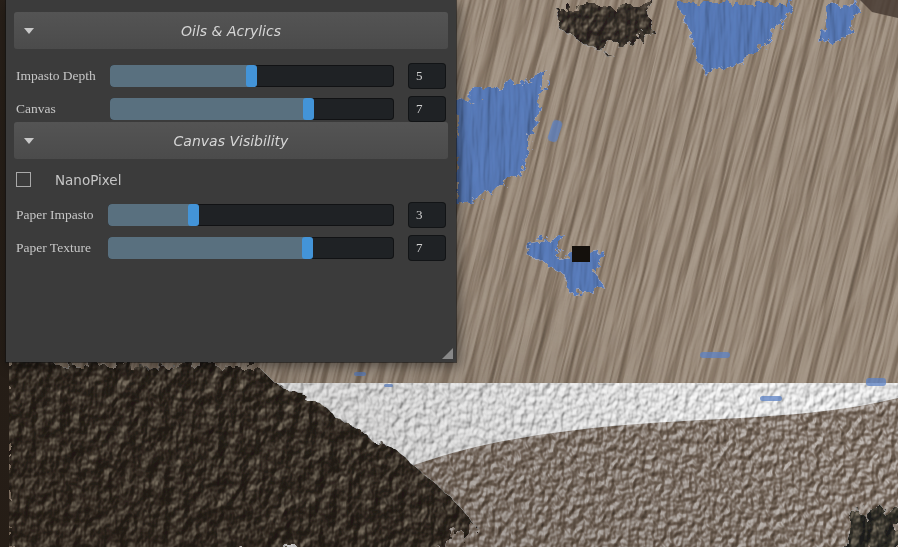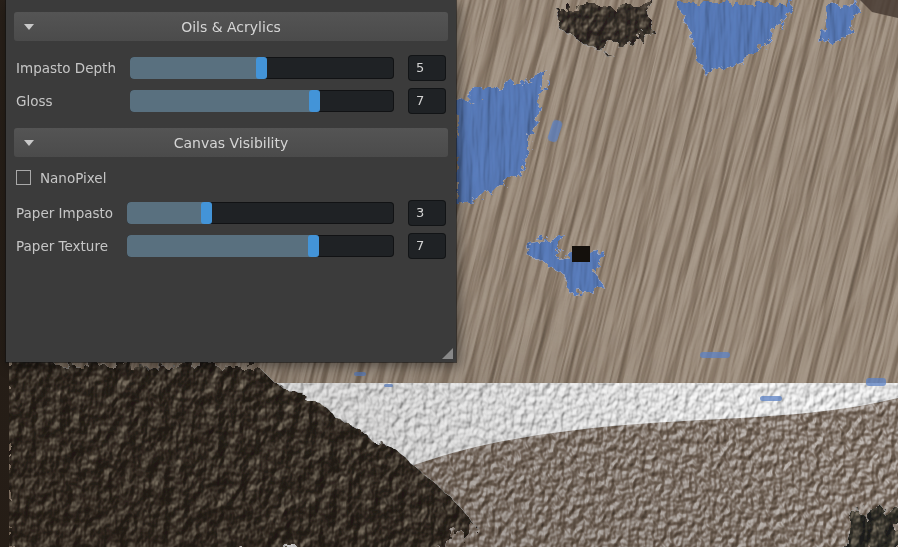--- a/index.html
+++ b/index.html
@@ -10,53 +10,54 @@
   }
   .canvas-art{position:absolute;left:0;top:0;width:898px;height:547px;display:block;}
 
   
   .panel{
     position:absolute;left:6px;top:0;width:450px;height:362px;
     background:#3b3b3b;box-sizing:border-box;padding:12px 8px 0 8px;
     box-shadow:0 0 0 1px rgba(18,18,18,.55), 3px 4px 12px rgba(0,0,0,.45);
   }
   .section-header{
-    position:relative;height:29px;border-radius:3px;
+    position:relative;height:37px;border-radius:3px;
     background:linear-gradient(#545454,#4b4b4b);
     display:flex;align-items:center;justify-content:center;
-    color:#d5d5d5;font-size:14px;cursor:pointer;
+    color:#d5d5d5;font-size:14px;cursor:pointer;font-style:italic;
   }
   .tri{
     position:absolute;left:10px;top:50%;transform:translateY(-50%);
     width:0;height:0;border-left:5px solid transparent;border-right:5px solid transparent;
     border-top:6px solid #c9c9c9;
   }
   .rows{
     display:grid;grid-template-columns:auto 1fr 38px;
     column-gap:14px;row-gap:7px;align-items:center;
     margin:14px 2px 0 2px;
+    font-family:Liberation Serif, serif;
   }
   .row-label{color:#c6c6c6;font-size:13.5px;white-space:nowrap;}
   .slider{
     position:relative;height:22px;background:#1f2225;border-radius:4px;
     box-shadow:inset 0 0 0 1px rgba(0,0,0,.45);cursor:pointer;
   }
   .slider-fill{position:absolute;left:0;top:0;bottom:0;background:#59707f;border-radius:4px;}
   .slider-handle{position:absolute;top:0;bottom:0;width:11px;background:#4394d8;border-radius:3px;cursor:ew-resize;}
   .value-box{
     height:26px;background:#1f2225;border-radius:4px;box-sizing:border-box;
     color:#d2d2d2;font-size:13px;line-height:26px;padding-left:8px;
     box-shadow:inset 0 0 0 1px rgba(0,0,0,.4);
   }
   .checkbox-row{
-    display:flex;gap:9px;
+    display:flex;gap:24px;
     margin:13px 0 6px 2px;color:#c6c6c6;font-size:13.5px;cursor:pointer;
   }
   .checkbox{width:13px;height:13px;border:1px solid #a9a9a9;background:transparent;flex:0 0 auto;}
-  .section2{margin-top:14px;}
+  .section2{}
   .resize-grip{
     position:absolute;right:3px;bottom:3px;width:0;height:0;
     border-left:11px solid transparent;border-bottom:11px solid #888888;cursor:nwse-resize;
   }
 </style>
 </head>
 <body>
 
 <svg class="canvas-art" viewBox="0 0 898 547" xmlns="http://www.w3.org/2000/svg">
   <defs>
@@ -160,21 +161,21 @@
       <span>Oils &amp; Acrylics</span>
     </div>
     <div class="rows">
       <span class="row-label">Impasto Depth</span>
       <div class="slider">
         <div class="slider-fill" style="width: 50%;"></div>
         <div class="slider-handle" style="left: calc(50% - 6px);"></div>
       </div>
       <div class="value-box">5</div>
 
-      <span class="row-label">Gloss</span>
+      <span class="row-label">Canvas</span>
       <div class="slider">
         <div class="slider-fill" style="width: 70%;"></div>
         <div class="slider-handle" style="left: calc(70% - 6px);"></div>
       </div>
       <div class="value-box">7</div>
     </div>
   </div>
 
   <div class="section section2">
     <div class="section-header">

